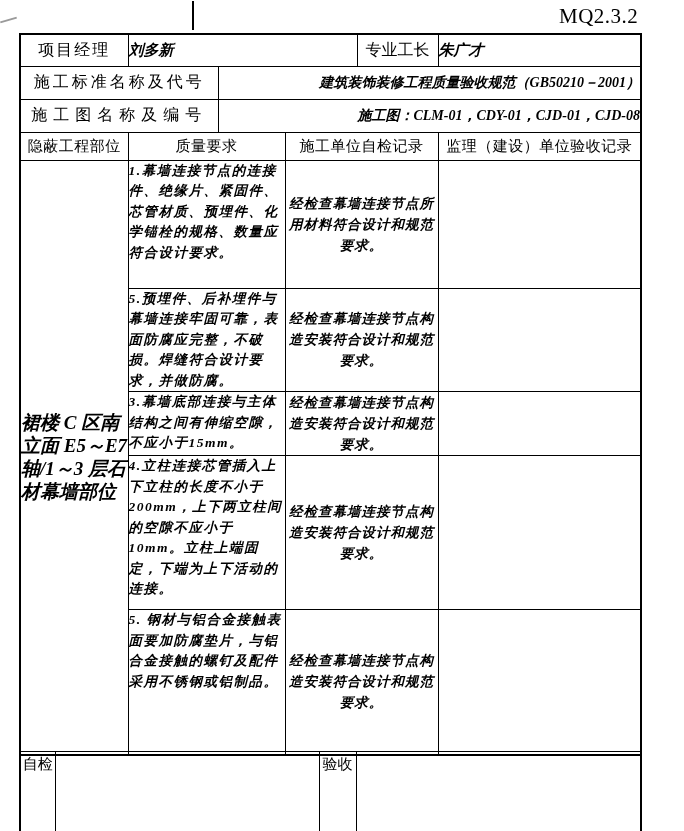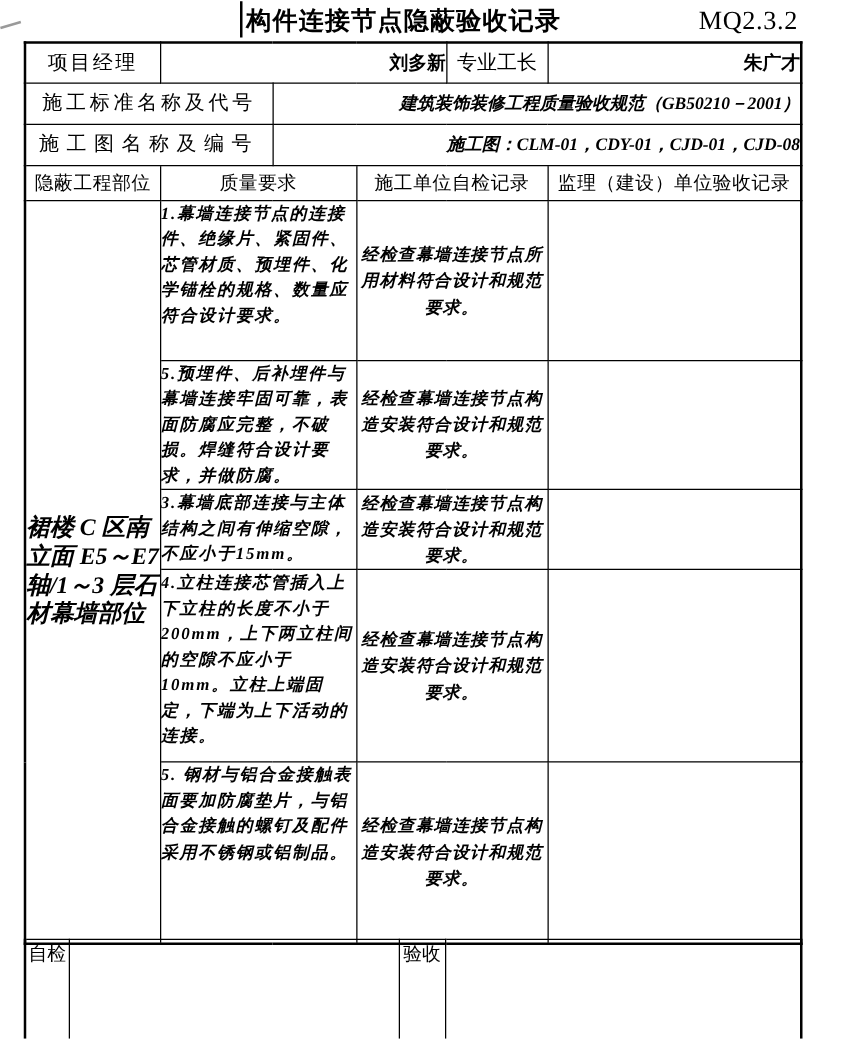--- a/index.html
+++ b/index.html
@@ -14,21 +14,21 @@
   .doccode{position:absolute;left:559px;top:4px;font-family:"Liberation Serif",serif;
            font-size:21px;letter-spacing:0.5px;}
   
   table{border-collapse:collapse;table-layout:fixed;}
   .main{position:absolute;left:19px;top:33px;width:621px;border:2px solid #000;}
   .main td{border:1px solid #000;overflow:hidden;padding:0;}
   .lbl{font-size:16px;text-align:center;vertical-align:middle;}
   .ls1{letter-spacing:2px;}
   .ls2{letter-spacing:3px;}
   .ls3{letter-spacing:6px;}
-  .val{font-weight:600;font-size:15px;text-align:right;vertical-align:middle;}
+  .val{font-style:italic;font-weight:600;font-size:15px;text-align:left;vertical-align:middle;}
   .val-sm{font-style:italic;font-weight:600;font-size:14px;text-align:right;vertical-align:middle;}
   .hdr{font-size:15px;text-align:center;vertical-align:middle;letter-spacing:0.5px;}
   .loc{font-style:italic;font-weight:600;font-size:19px;line-height:23px;text-align:left;
        vertical-align:middle;padding:0 2px;}
   .req{font-style:italic;font-weight:600;font-size:13.5px;line-height:20.5px;letter-spacing:1.5px;
        text-align:left;vertical-align:top;padding:2px 3px 0 4px;}
   .chk{font-style:italic;font-weight:600;font-size:13.5px;line-height:21px;letter-spacing:1px;
        text-align:center;vertical-align:middle;padding:0 5px;}
   .sup{vertical-align:top;}
   .hA{height:32px;} .hB{height:33px;} .hC{height:33px;} .hH{height:28px;}
@@ -39,21 +39,20 @@
   .foot td{border:1px solid #000;border-bottom:none;vertical-align:top;padding:0;}
   .vlabel{font-size:15px;line-height:25px;padding-top:37px;text-align:center;word-break:break-all;}
 </style>
 </head>
 <body>
 
 <div class="page">
 
   <div class="artifact"></div>
   <div class="text-cursor"></div>
-  <h1 class="title">构件连接节点隐蔽验收记录</h1>
   <div class="doccode">MQ2.3.2</div>
 
   <table class="main">
     <colgroup>
       <col style="width:108px">
         <col style="width:90px">
         <col style="width:67px">
       <col style="width:72px">
         <col style="width:81px">
         <col style="width:203px">

